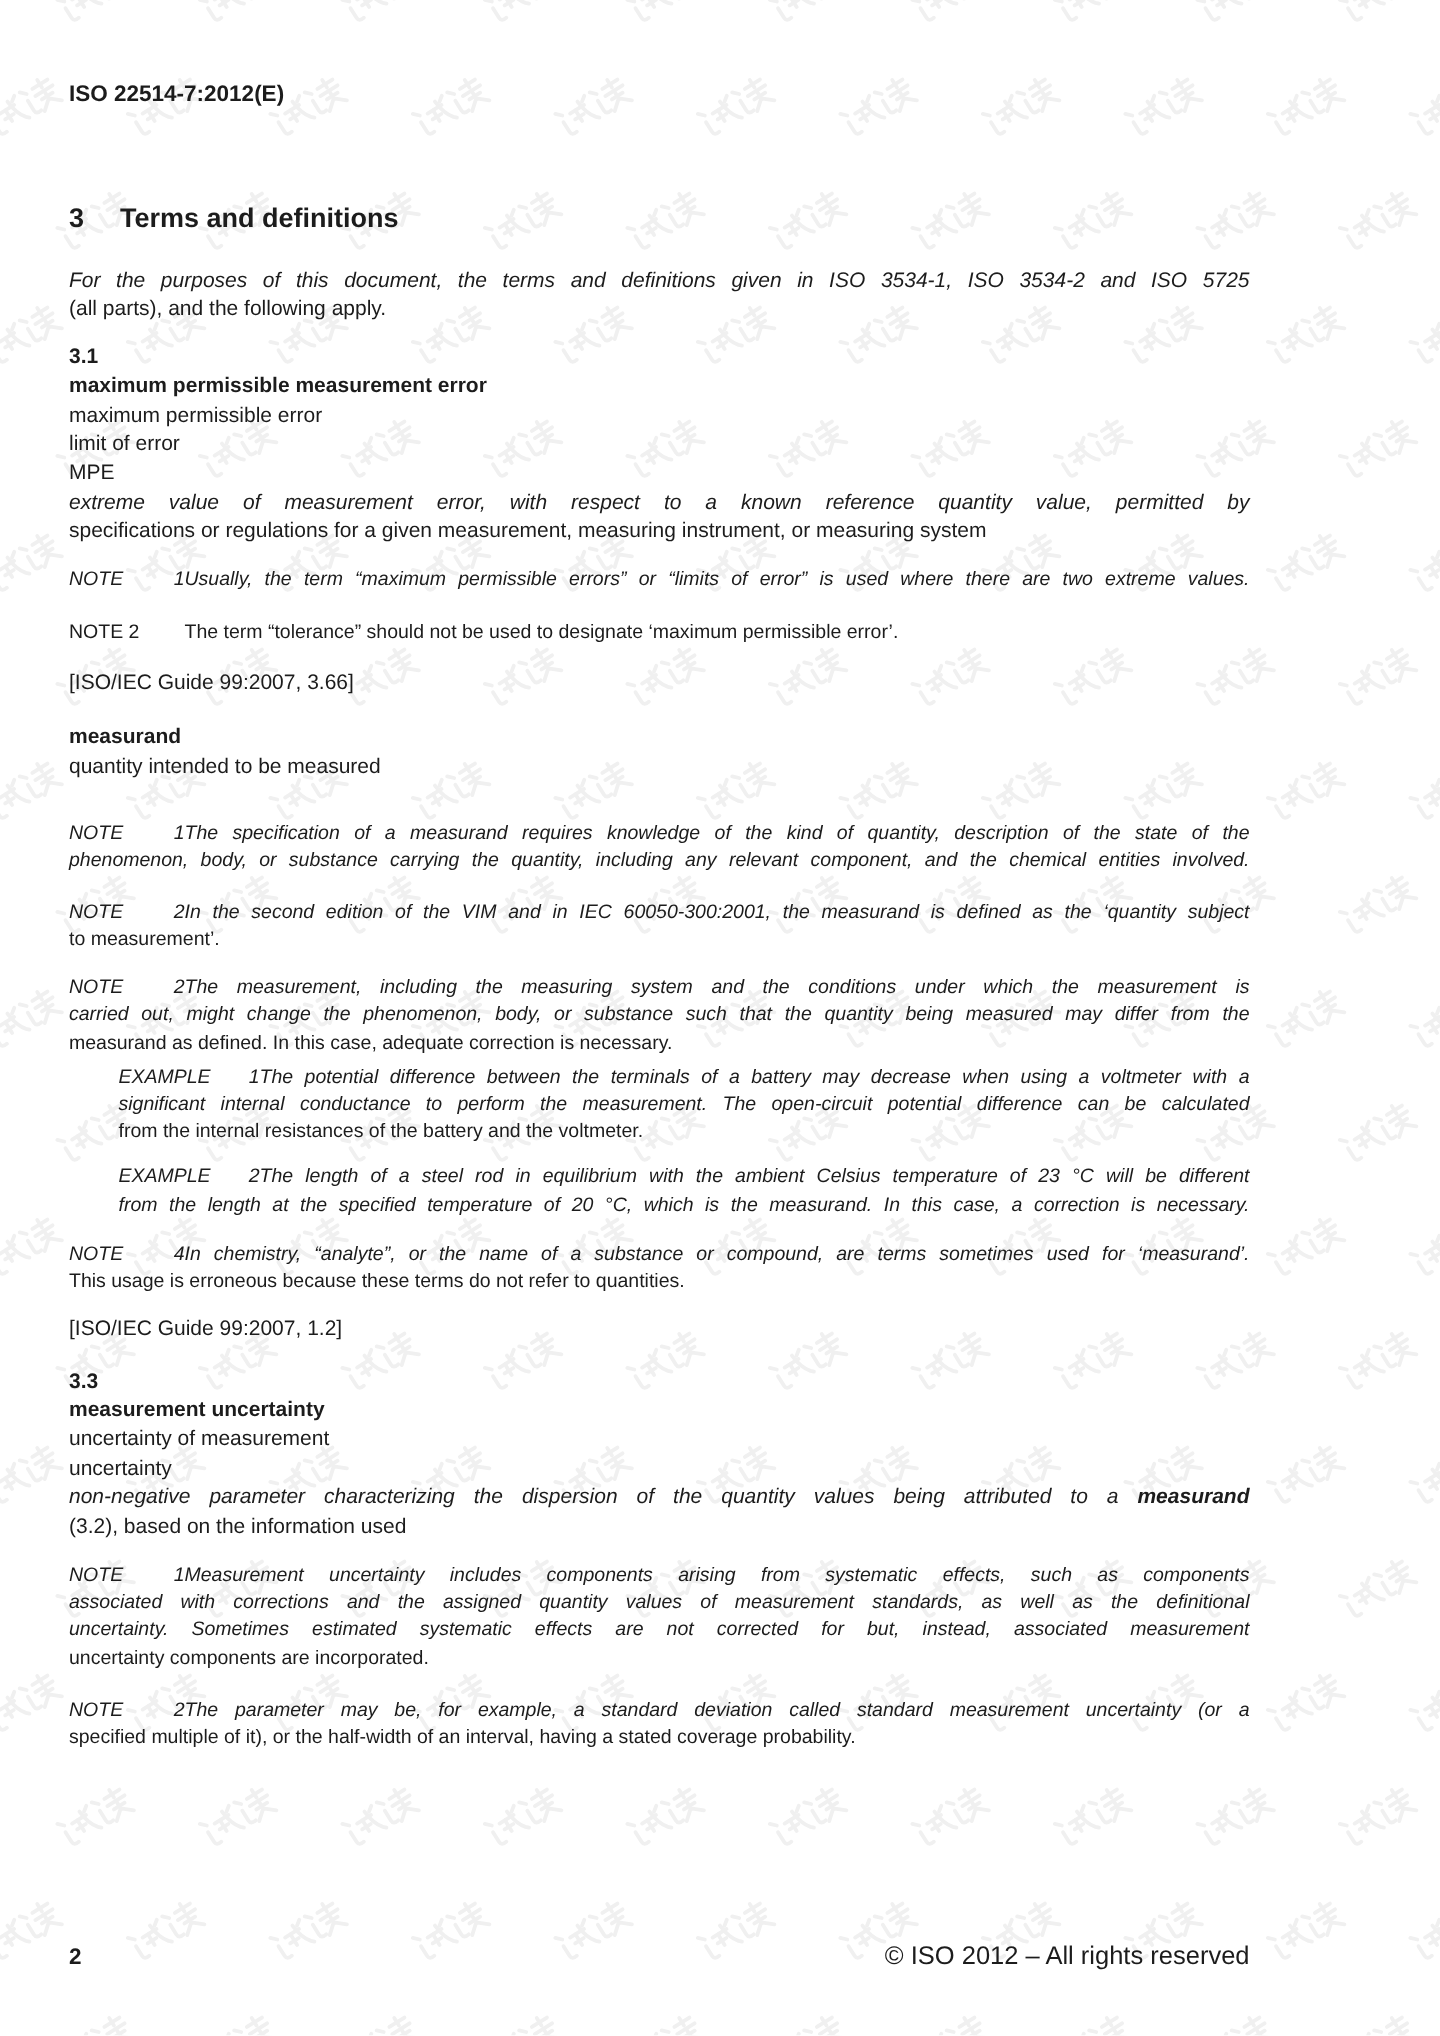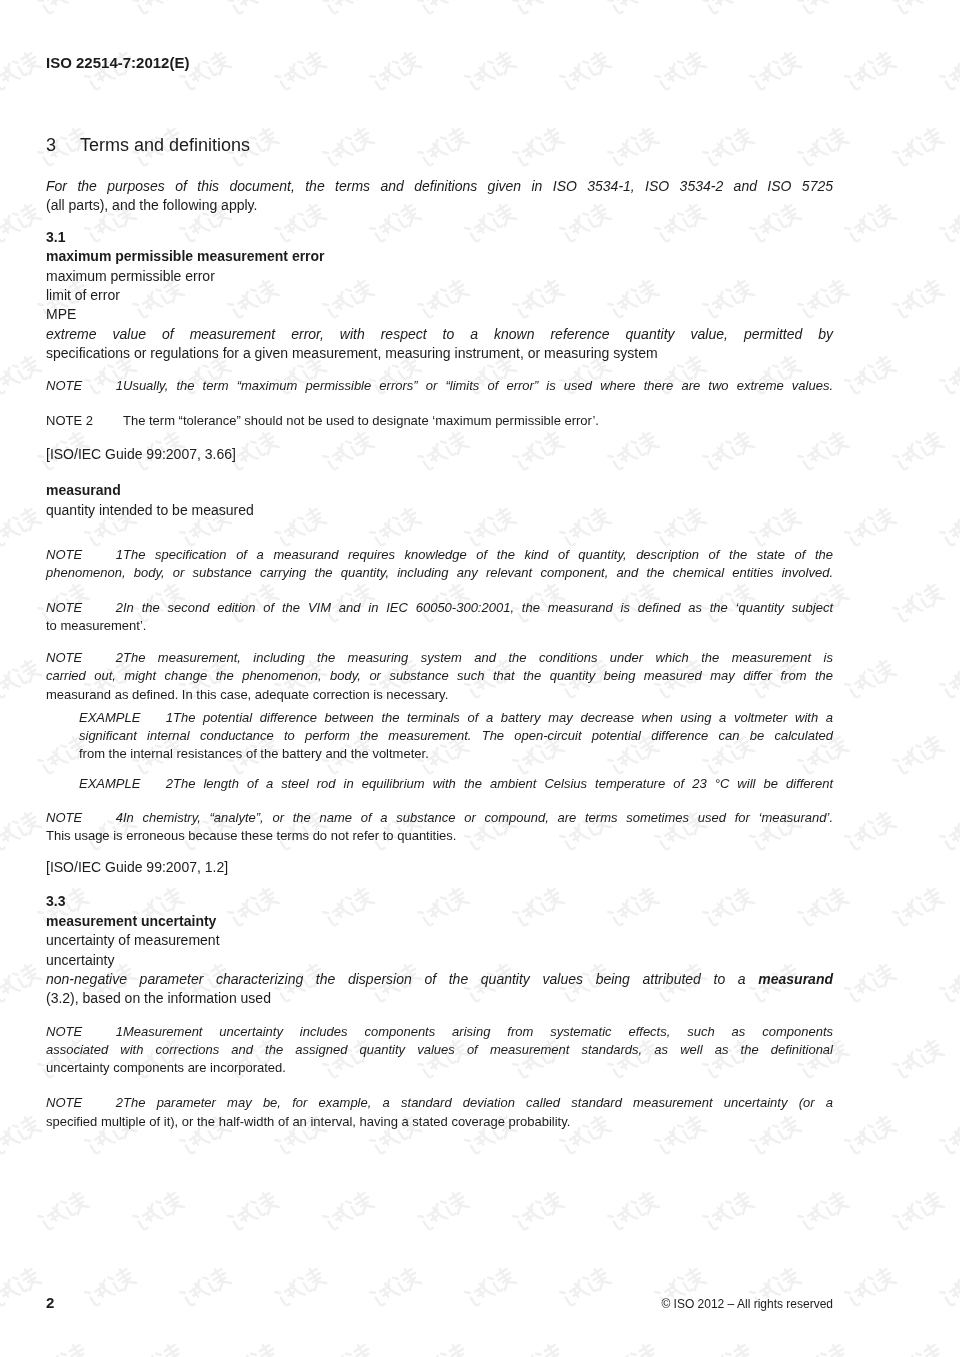--- a/index.html
+++ b/index.html
@@ -9,36 +9,36 @@
     font-family:"Liberation Sans","DejaVu Sans",sans-serif;
     color:#1c1c1c;
   }
   .wm-layer { position:absolute; inset:0; z-index:0; overflow:hidden; }
   .wm { position:absolute; transform:rotate(-32deg); }
   .content {
     position:absolute; left:46px; top:0; width:787px; height:1357px;
     padding-top:55px; box-sizing:border-box; z-index:1;
   }
   .doc-header { font-size:15px; font-weight:bold; line-height:15px; }
-  .sec-heading { margin-top:65px; font-size:18px; font-weight:normal; line-height:20px; }
+  .sec-heading { margin-top:65px; font-size:18px; font-weight:bold; line-height:20px; }
   .sec-num { display:inline-block; width:34px; }
   .body { font-size:14px; line-height:19.4px; }
   .note { font-size:13px; line-height:18.2px; }
   .j { text-align:justify; text-align-last:justify;font-style:italic; }
   .nlabel { display:inline-block; width:77px; }
   .example { margin-left:33px; }
   .exlabel { display:inline-block; width:94px; }
   .b { font-weight:bold; }
   .src { font-size:14px; line-height:19.4px; }
   .page-footer {
     position:absolute; left:0; right:0; top:1294px;
     display:flex; justify-content:space-between; align-items:baseline;
   }
   .pagenum { font-size:15px; font-weight:bold; }
-  .copyright { font-size:12px; }
+  .copyright { font-size:17px; }
   .defs-hidden { position:absolute; width:0; height:0; overflow:hidden; }
 </style>
 </head>
 <body>
 
 <svg class="defs-hidden" aria-hidden="true">
   <defs>
     <g id="wmg" fill="none" stroke="currentColor" stroke-width="3" stroke-linecap="round" stroke-linejoin="round">
       <path d="M5 5 l4 4"></path>
         <path d="M7 14 v9 q0 4 5 3"></path>
@@ -909,20 +909,21 @@
       <div>measurand as defined. In this case, adequate correction is necessary.</div>
     </div>
 
     <div class="note example" style="margin-top:5px">
       <div class="j"><span class="exlabel">EXAMPLE 1</span><span>The potential difference between the terminals of a battery may decrease when using a voltmeter with a</span></div>
       <div class="j">significant internal conductance to perform the measurement. The open-circuit potential difference can be calculated</div>
       <div>from the internal resistances of the battery and the voltmeter.</div>
     </div>
     <div class="note example" style="margin-top:12px">
       <div class="j"><span class="exlabel">EXAMPLE 2</span><span>The length of a steel rod in equilibrium with the ambient Celsius temperature of 23 °C will be different</span></div>
+      <div class="j">from the length at the specified temperature of 20 °C, which is the measurand. In this case, a correction is necessary.</div>
     </div>
 
     <div class="note" style="margin-top:15px">
       <div class="j"><span class="nlabel">NOTE 4</span><span>In chemistry, “analyte”, or the name of a substance or compound, are terms sometimes used for ‘measurand’.</span></div>
       <div>This usage is erroneous because these terms do not refer to quantities.</div>
     </div>
 
     <div class="src" style="margin-top:13px">[ISO/IEC Guide 99:2007, 1.2]</div>
 
     <div class="body" style="margin-top:15px">
@@ -930,20 +931,21 @@
       <div class="b">measurement uncertainty</div>
       <div>uncertainty of measurement</div>
       <div>uncertainty</div>
       <div class="j"><span>non-negative parameter characterizing the dispersion of the quantity values being attributed to a </span><span class="b">measurand</span></div>
       <div>(3.2), based on the information used</div>
     </div>
 
     <div class="note" style="margin-top:14px">
       <div class="j"><span class="nlabel">NOTE 1</span><span>Measurement uncertainty includes components arising from systematic effects, such as components</span></div>
       <div class="j">associated with corrections and the assigned quantity values of measurement standards, as well as the definitional</div>
+      <div class="j">uncertainty. Sometimes estimated systematic effects are not corrected for but, instead, associated measurement</div>
       <div>uncertainty components are incorporated.</div>
     </div>
     <div class="note" style="margin-top:17px">
       <div class="j"><span class="nlabel">NOTE 2</span><span>The parameter may be, for example, a standard deviation called standard measurement uncertainty (or a</span></div>
       <div>specified multiple of it), or the half-width of an interval, having a stated coverage probability.</div>
     </div>
 
     <div class="page-footer">
       <span class="pagenum">2</span>
       <span class="copyright">© ISO 2012 – All rights reserved</span>

